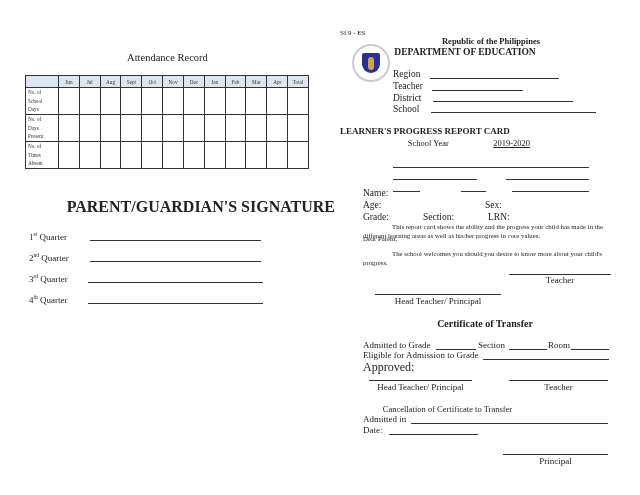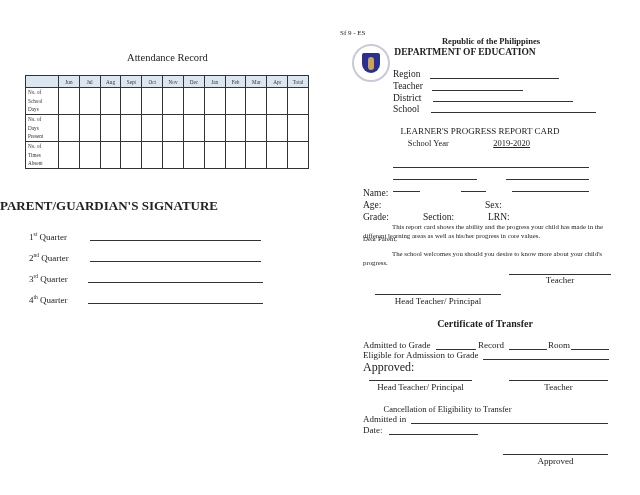--- a/index.html
+++ b/index.html
@@ -10,34 +10,34 @@
 
   
   #att-title { left:0; width:335px; top:52px; text-align:center; font-size:10.5px; font-weight:normal; }
   table.att { position:absolute; left:25px; top:75px; width:284px; border-collapse:collapse; table-layout:fixed; }
   table.att td, table.att th { border:1px solid #333; font-size:5.2px; font-weight:normal; color:#333; }
   table.att th { background:#dce6f1; height:12px; text-align:center; }
   table.att td.lbl { text-align:left; padding-left:2px; line-height:8.5px; height:27px; vertical-align:top; }
   table.att col.c0 { width:33px; }
 
   
-  #sig-title { left:0; width:335px; top:198px; text-align:left; font-size:13px; font-weight:bold; }
+  #sig-title { left:0; width:335px; top:198px; text-align:right; font-size:16px; font-weight:bold; }
   .q { position:absolute; left:29px; font-size:9px; }
   .q sup { font-size:5.5px; }
 
   
   #sf9 { left:340px; top:29px; font-size:7px; }
   #logo { left:352px; top:44px; width:38px; height:38px; border-radius:50%; border:2px solid #c9c9d8; background:#fff; }
   #logo .inner { position:absolute; left:8px; top:7px; width:18px; height:20px; background:#2b2f8f; border-radius:2px 2px 9px 9px; }
   #logo .fig { position:absolute; left:14px; top:11px; width:6px; height:13px; background:#c9a35a; border-radius:3px; }
   #rep { left:390px; width:150px; top:36px; text-align:right; font-size:8.5px; font-weight:bold; }
   #deped { left:380px; width:170px; top:47px; text-align:center; font-size:9.5px; font-weight:bold; }
   .hdr-lbl { position:absolute; left:393px; font-size:9.5px; }
 
-  #lprc { left:340px; width:280px; top:126px; text-align:center; font-size:9px; font-weight:normal; }
+  #lprc { left:340px; width:280px; top:126px; font-size:9px; font-weight:bold; }
   #sy { left:340px; width:260px; top:138px; text-align:center; font-size:8.5px; }
   #sy .u { text-decoration:underline;margin-left:40px; }
   .fl { position:absolute; left:363px; font-size:9.5px;margin-top:30px; }
 
   .small { font-size:6.8px; }
   .para { position:absolute; left:363px; width:255px; font-size:6.8px; line-height:9px; }
   .para .ind { padding-left:29px; }
 
   .sig { position:absolute; font-size:9px; text-align:center; }
   #cot { left:340px; width:290px; top:318px; text-align:center; font-size:10px; font-weight:bold; }
@@ -192,31 +192,31 @@
 <div class="para" style="top:249px"><span class="ind"></span><span>The school welcomes you should you desire to know more about your child's progress.</span></div>
 
 <div class="line" style="left:509px;top:274px;width:102px"></div>
 <div class="sig" style="left:509px;width:102px;top:275px">Teacher</div>
 <div class="line" style="left:375px;top:294px;width:126px"></div>
 <div class="sig" style="left:375px;width:126px;top:296px">Head Teacher/ Principal</div>
 
 <div id="cot" class="abs">Certificate of Transfer</div>
 <div class="cf" style="top:340px">Admitted to Grade</div>
 <div class="line" style="left:436px;top:349px;width:40px"></div>
-<div class="cf" style="left:478px;top:340px">Record</div>
+<div class="cf" style="left:478px;top:340px">Section</div>
 <div class="line" style="left:509px;top:349px;width:38px"></div>
 <div class="cf" style="left:548px;top:340px">Room</div>
 <div class="line" style="left:571px;top:349px;width:38px"></div>
 <div class="cf" style="top:350px">Eligible for Admission to Grade</div>
 <div class="line" style="left:483px;top:359px;width:126px"></div>
 <div class="cf" style="top:360px;font-size:12px">Approved:</div>
 <div class="line" style="left:369px;top:380px;width:103px"></div>
 <div class="sig" style="left:369px;width:103px;top:382px">Head Teacher/ Principal</div>
 <div class="line" style="left:509px;top:380px;width:99px"></div>
 <div class="sig" style="left:509px;width:99px;top:382px">Teacher</div>
 
-<div id="coe" class="abs">Cancellation of Eligibility to Transfer</div>
+<div id="coe" class="abs">Cancellation of Certificate to Transfer</div>
 <div class="cf" style="top:414px">Admitted in</div>
 <div class="line" style="left:411px;top:423px;width:197px"></div>
 <div class="cf" style="top:425px">Date:</div>
 <div class="line" style="left:389px;top:434px;width:89px"></div>
 <div class="line" style="left:503px;top:454px;width:105px"></div>
-<div class="sig" style="left:503px;width:105px;top:456px">Approved</div>
+<div class="sig" style="left:503px;width:105px;top:456px">Principal</div>
 
 </body></html>

